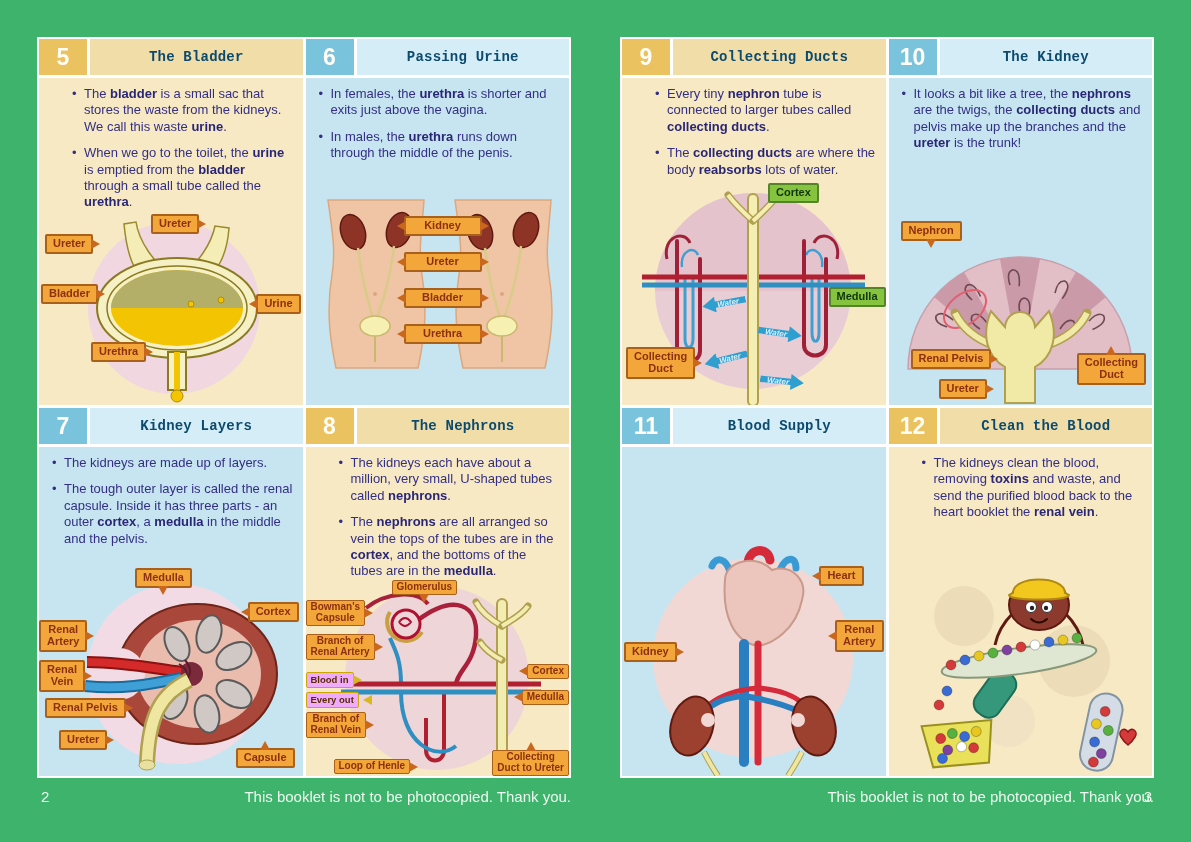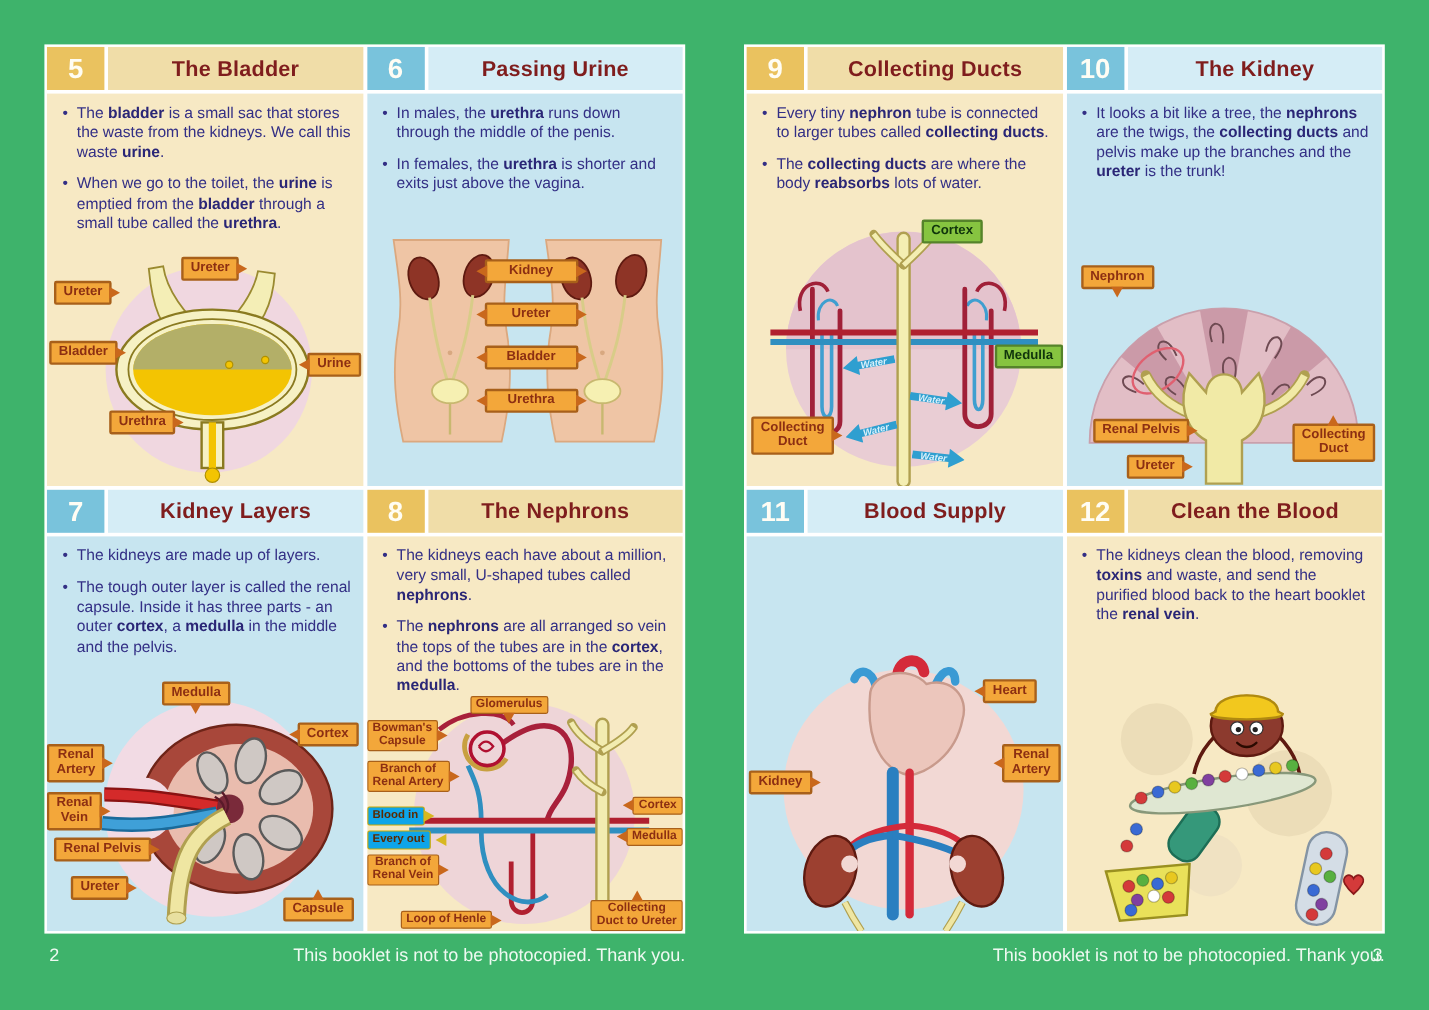--- a/index.html
+++ b/index.html
@@ -9,50 +9,50 @@
     font-family:"Liberation Sans","DejaVu Sans",sans-serif;
   }
   .page{
     position:absolute;top:37px;width:534px;height:741px;
     background:#ffffff;padding:2px;box-sizing:border-box;
     display:grid;grid-template-columns:1fr 1fr;grid-template-rows:366px 1fr;gap:3px;
   }
   .page-left{left:37px;}
   .page-right{left:620px;}
   .panel{position:relative;overflow:hidden;display:flex;flex-direction:column;}
-  .panel.tan .pbody{background:#f7e9c4;}
+  .panel.tan .pbody{background:#f7e9c4;padding-left:20px;}
   .panel.tan .ph .ptitle{background:#f0dda8;}
   .panel.tan .ph .badge{background:#eac25f;}
   .panel.blue .pbody{background:#c7e5f0;}
   .panel.blue .ph .ptitle{background:#d5edf6;}
   .panel.blue .ph .badge{background:#79c3dc;}
   .ph{height:36px;display:flex;gap:3px;margin-bottom:3px;}
   .badge{
     width:48px;display:flex;align-items:center;justify-content:center;
     color:#fffdf4;font-size:23px;font-weight:bold;
   }
   .ptitle{
     flex:1;display:flex;align-items:center;justify-content:center;
-    color:#7f1d1d;font-size:18px;font-weight:bold;letter-spacing:.2px;
+    color:#0c4a6e;font-size:14px;font-weight:bold;letter-spacing:.2px;font-family:Liberation Mono, monospace;
   }
   .pbody{flex:1;position:relative;overflow:hidden;}
   ul.bullets{list-style:none;margin:0;padding:8px 10px 0 12px;color:#332f85;font-size:13px;line-height:1.26;}
   ul.bullets li{position:relative;padding-left:13px;margin-bottom:10px;}
   ul.bullets li::before{content:"\2022";position:absolute;left:1px;top:0;}
   .b{font-weight:bold;color:#2a2676;}
   .illus{position:absolute;left:0;right:0;bottom:0;}
   .illus svg{display:block;}
   .lbl{
     position:absolute;background:#f3a73a;border:2px solid #a8601a;border-radius:2px;
     color:#8c2f12;font-weight:bold;font-size:11px;line-height:1.08;
     padding:2px 6px;text-align:center;white-space:pre-line;z-index:3;
   }
   .lbl.sm{font-size:10px;padding:1px 4px;border-width:1.5px;}
   .lbl.green{background:#86c440;border-color:#55832a;color:#10350c;}
-  .lbl.yellow{background:#0ea5e9;border:1px solid #caa800;color:#5a2a00;font-size:9.5px;padding:2px 4px;}
+  .lbl.yellow{background:#f0abfc;border:1px solid #caa800;color:#5a2a00;font-size:9.5px;padding:2px 4px;}
   .arr-r::after,.arr-l::before,.arr-d::after,.arr-u::after,.arr-lr::before,.arr-lr::after,.arr-rl::after{
     content:"";position:absolute;border:5px solid transparent;z-index:3;
   }
   .arr-r::after{left:100%;top:50%;transform:translateY(-50%);border-left:9px solid #c9681c;}
   .arr-l::before{right:100%;top:50%;transform:translateY(-50%);border-right:9px solid #c9681c;}
   .arr-d::after{top:100%;left:50%;transform:translateX(-50%);border-top:9px solid #c9681c;}
   .arr-u::after{bottom:100%;left:50%;transform:translateX(-50%);border-bottom:9px solid #c9681c;}
   .arr-lr::before{right:100%;top:50%;transform:translateY(-50%);border-right:9px solid #c9681c;}
   .arr-lr::after{left:100%;top:50%;transform:translateY(-50%);border-left:9px solid #c9681c;}
   .arr-rl::after{left:100%;top:50%;transform:translateY(-50%);border-right:9px solid #d8b820;}
@@ -106,22 +106,22 @@
     </div>
   </section>
 
   <section class="panel blue">
     <header class="ph">
       <div class="badge">6</div>
       <div class="ptitle">Passing Urine</div>
     </header>
     <div class="pbody">
       <ul class="bullets">
+        <li><span>In females, the </span><span class="b">urethra</span><span> is shorter and exits just above the vagina.</span></li>
         <li><span>In males, the </span><span class="b">urethra</span><span> runs down through the middle of the penis.</span></li>
-        <li><span>In females, the </span><span class="b">urethra</span><span> is shorter and exits just above the vagina.</span></li>
       </ul>
       <div class="illus" style="height:215px">
         <svg width="263" height="215" viewBox="0 0 263 215">
           <g id="uts">
             <path d="M22,10 L118,10 C116,40 112,60 116,85 C122,120 118,150 112,178 L30,178 C24,150 20,120 26,85 C30,60 26,40 22,10 Z" fill="#efc5a5" stroke="#dba87f" stroke-width="1.5"></path>
             <ellipse cx="47" cy="42" rx="12" ry="18" fill="#8e3426" stroke="#5e1a10" stroke-width="1.5" transform="rotate(-18 47 42)"></ellipse>
             <ellipse cx="93" cy="40" rx="12" ry="18" fill="#8e3426" stroke="#5e1a10" stroke-width="1.5" transform="rotate(18 93 40)"></ellipse>
             <path d="M52,58 C56,92 62,112 67,128" stroke="#d8cc88" stroke-width="2.5" fill="none"></path>
             <path d="M88,56 C84,92 76,112 71,128" stroke="#d8cc88" stroke-width="2.5" fill="none"></path>
             <circle cx="69" cy="104" r="2" fill="#d8a880"></circle>

